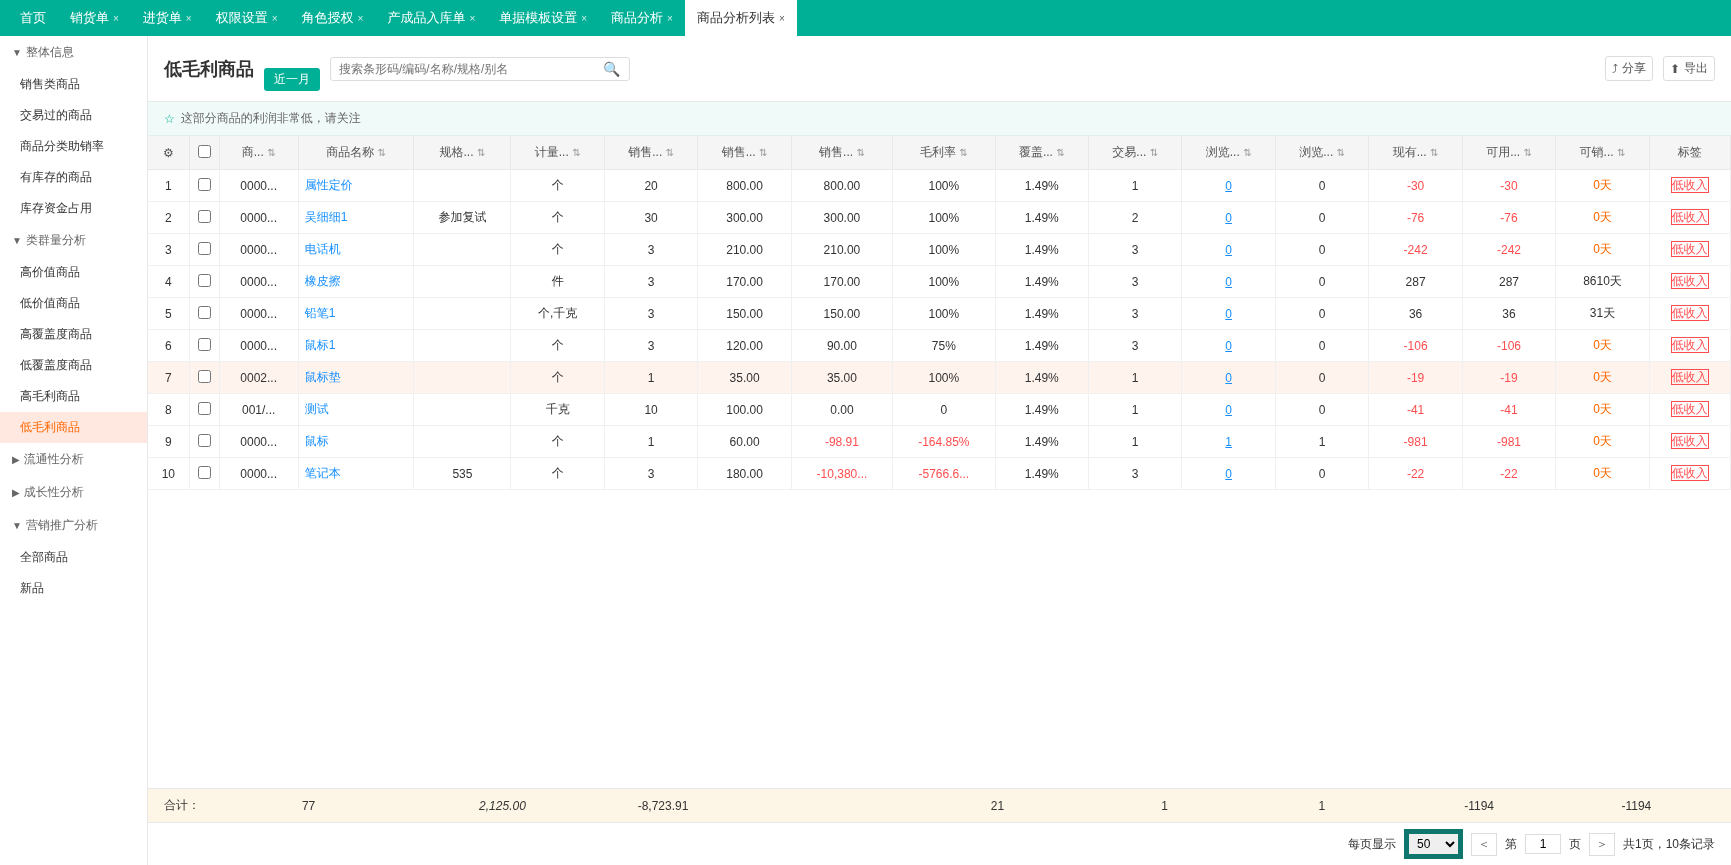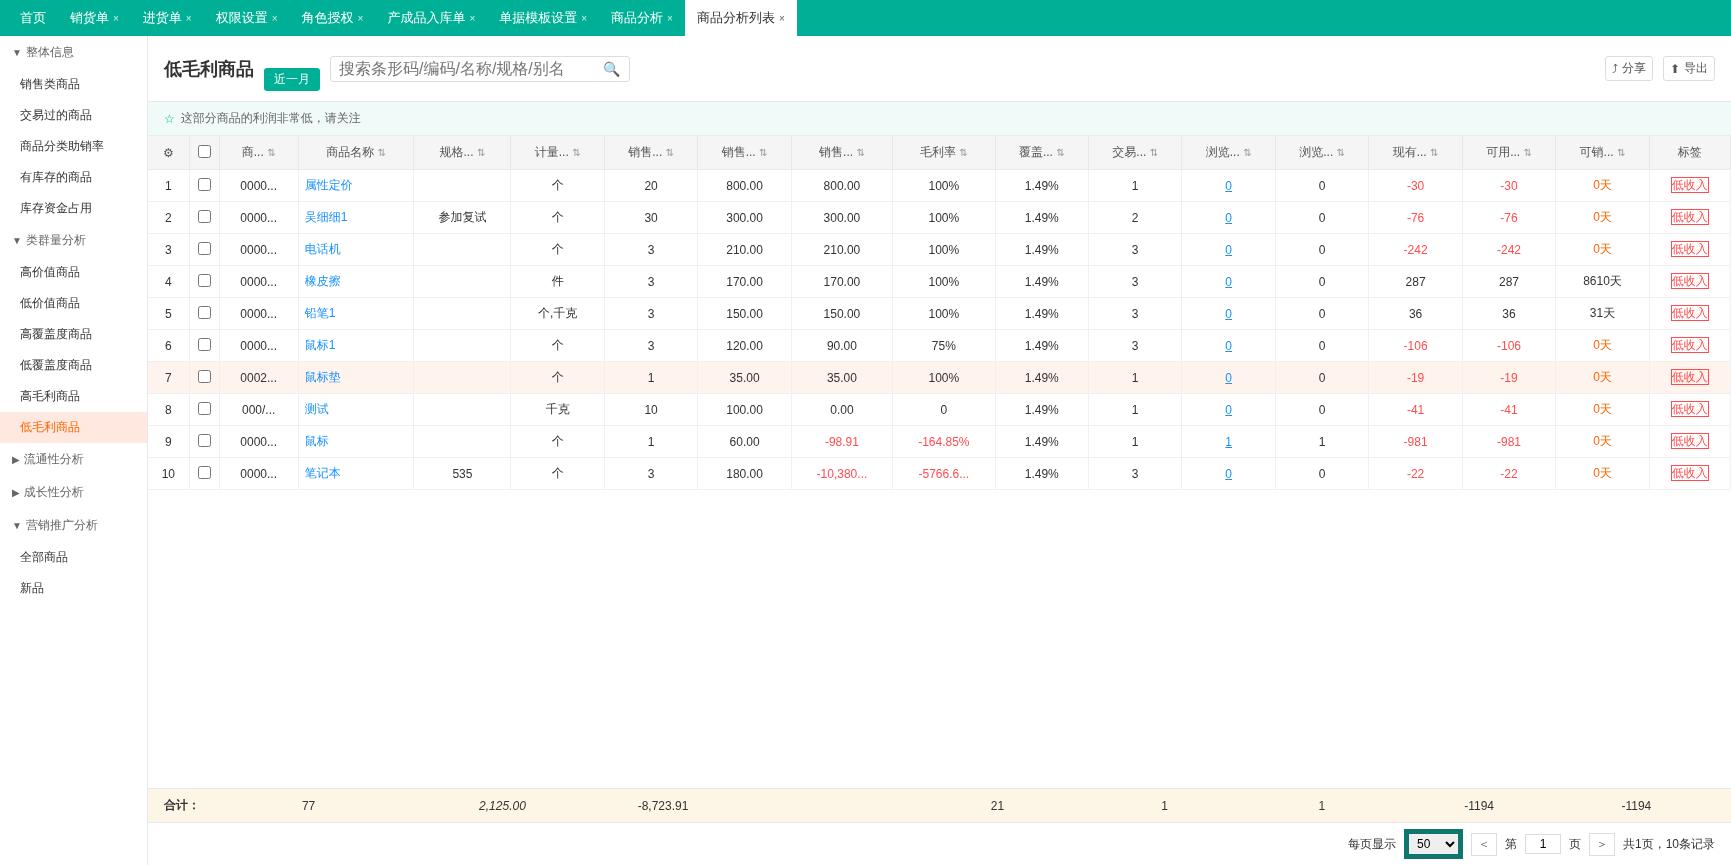--- a/index.html
+++ b/index.html
@@ -95,21 +95,21 @@
       align-items: center;
       border: 1px solid #ddd;
       border-radius: 3px;
       padding: 3px 8px;
       flex: 1;
       max-width: 300px;
     }
     .search-box input {
       border: none;
       outline: none;
-      font-size: 16px;
+      font-size: 12px;
       color: #999;
       width: 100%;
     }
     .search-icon { color: #00b096; font-size: 14px; margin-left: 4px; }
     .header-actions {
       margin-left: auto;
       display: flex;
       gap: 10px;
     }
     .action-btn {
@@ -181,21 +181,21 @@
     .orange-text { color: #ff6600; }
     
     
     .table-footer {
       border-top: 1px solid #e8e8e8;
       background: #fdf5e6;
       padding: 8px 16px;
       display: flex;
       align-items: center;
     }
-    .footer-label { color: #333; font-weight: bold; margin-right: 20px; }
+    .footer-label { color: #333; font-weight: normal; margin-right: 20px; }
     
     
     .pagination-bar {
       border-top: 1px solid #e8e8e8;
       padding: 6px 16px;
       display: flex;
       align-items: center;
       justify-content: flex-end;
       gap: 8px;
       background: #fff;
@@ -489,21 +489,21 @@
     <td style="color:#1890ff; text-decoration:underline; cursor:pointer;">0</td>
     <td>0</td>
     <td class="red-text">-19</td>
     <td class="red-text">-19</td>
     <td class="orange-text">0天</td>
     <td><span class="tag tag-low-income">低收入</span></td>
   </tr>
             <tr>
     <td>8</td>
     <td class="checkbox-cell"><input type="checkbox" style=""></td>
-    <td>000/...</td>
+    <td>001/...</td>
     <td style="text-align:left; color:#1890ff; cursor:pointer;">测试</td>
     <td></td>
     <td>千克</td>
     <td>10</td>
     <td>100.00</td>
     <td class="">0.00</td>
     <td class="">0</td>
     <td>1.49%</td>
     <td>1</td>
     <td style="color:#1890ff; text-decoration:underline; cursor:pointer;">0</td>

